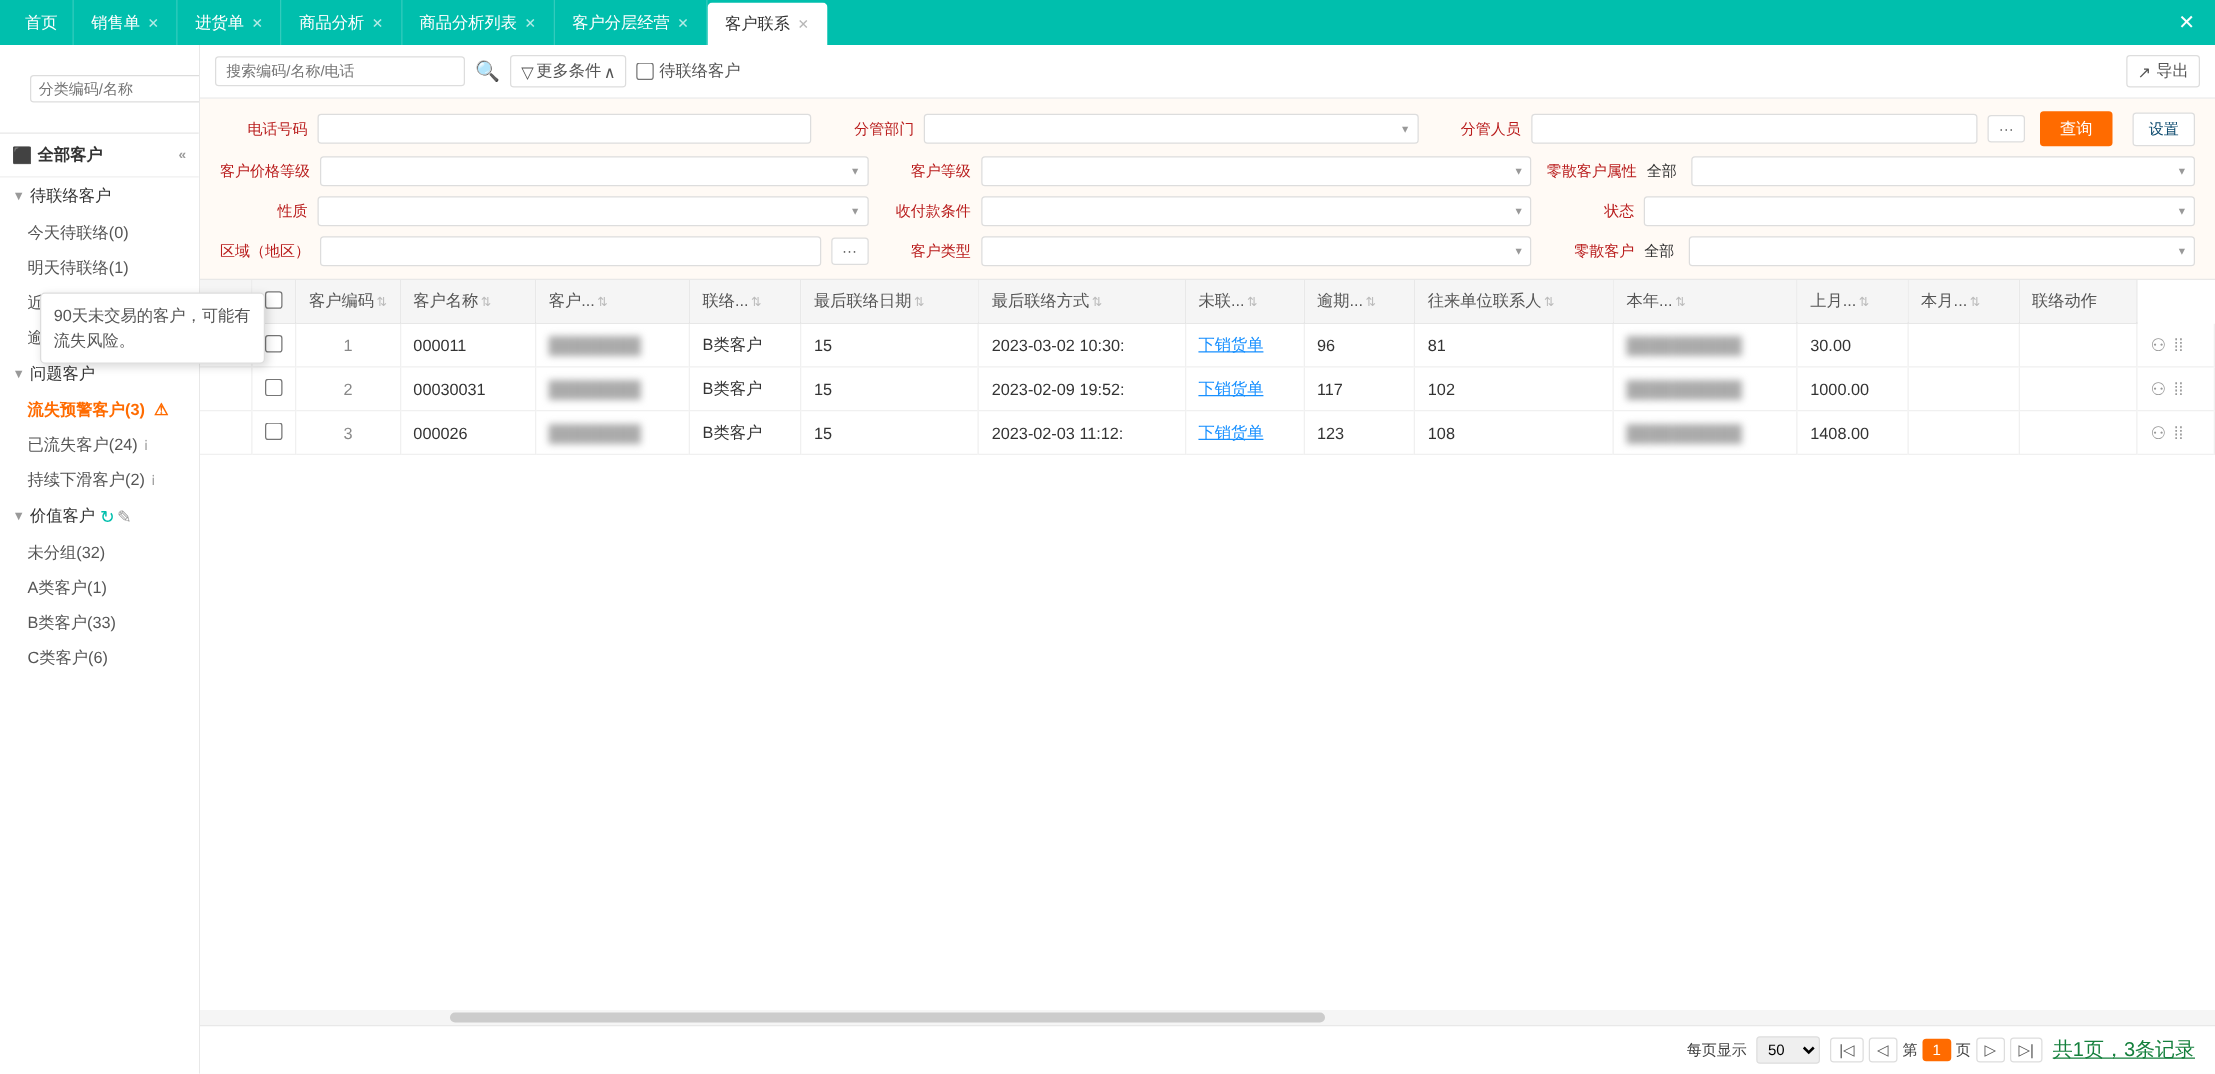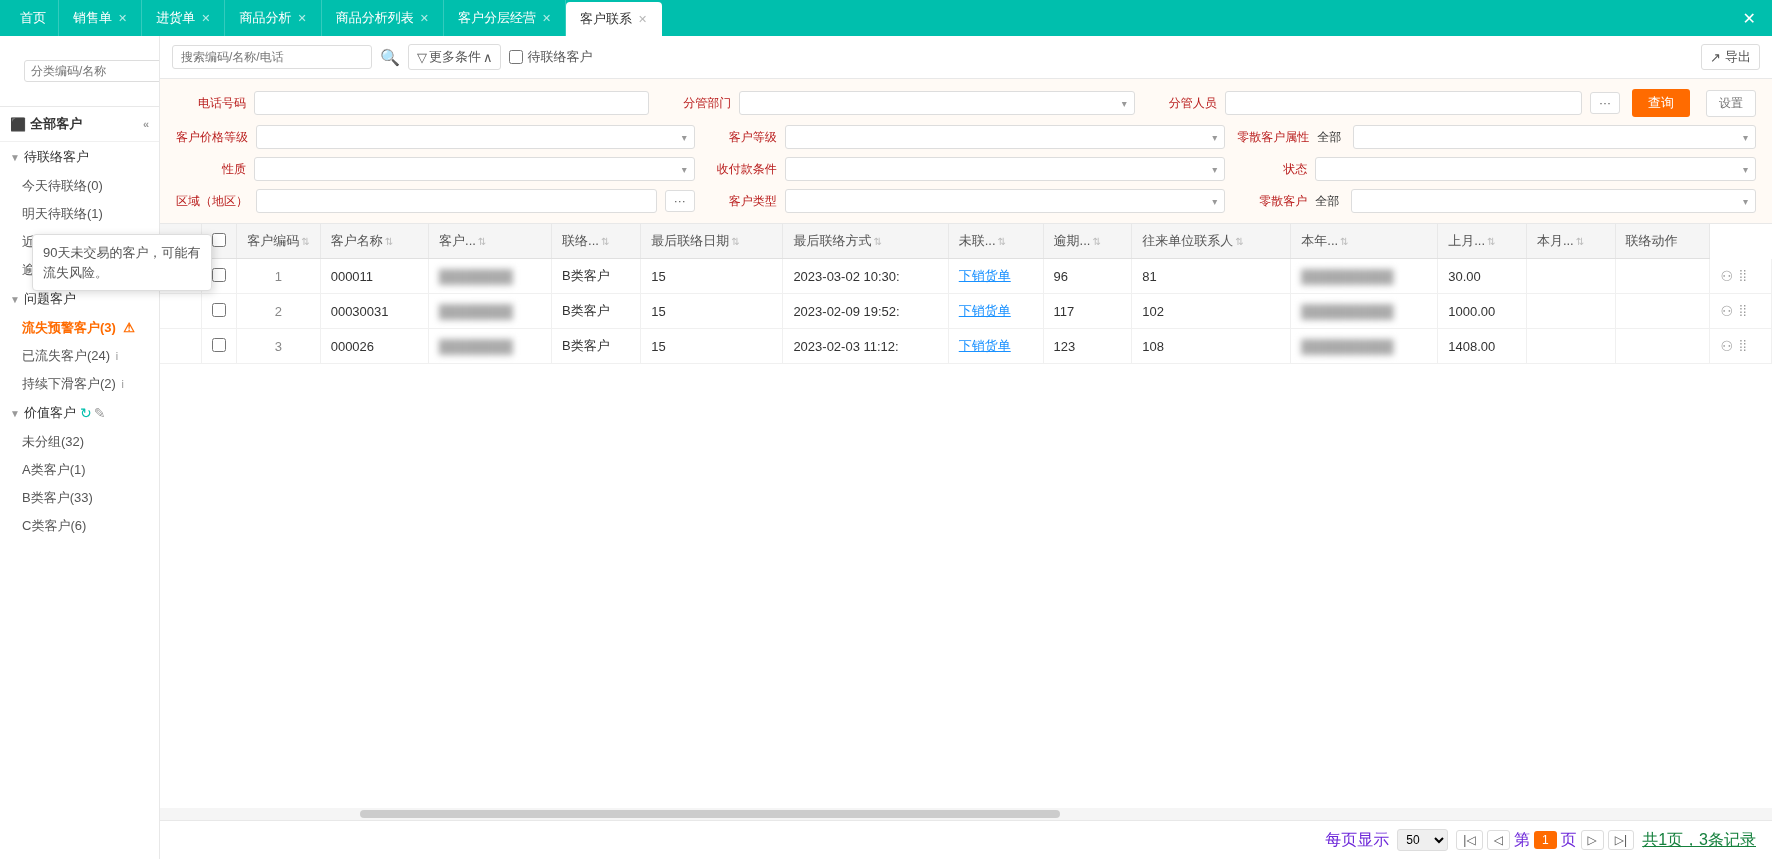--- a/index.html
+++ b/index.html
@@ -268,21 +268,21 @@
       background: #ff6b00;
       color: #fff;
       border: none;
       border-radius: 3px;
       padding: 5px 16px;
       cursor: pointer;
       font-size: 13px;
     }
     .btn-settings {
       background: #fff;
-      color: #737373;
+      color: #0c4a6e;
       border: 1px solid #ddd;
       border-radius: 3px;
       padding: 4px 12px;
       cursor: pointer;
       font-size: 12px;
     }
 
     
     .table-container {
       flex: 1;
@@ -335,21 +335,21 @@
     
     .pagination {
       display: flex;
       align-items: center;
       justify-content: flex-end;
       padding: 8px 16px;
       border-top: 1px solid #e8e8e8;
       gap: 8px;
       background: #fff;
     }
-    .pagination span { color: #6d28d9; font-size: 16px; }
+    .pagination span { color: #404040; font-size: 12px; }
     .pagination select {
       border: 1px solid #ddd;
       border-radius: 3px;
       padding: 2px 4px;
       font-size: 12px;
     }
     .pagination .page-nav {
       display: flex;
       align-items: center;
       gap: 4px;

